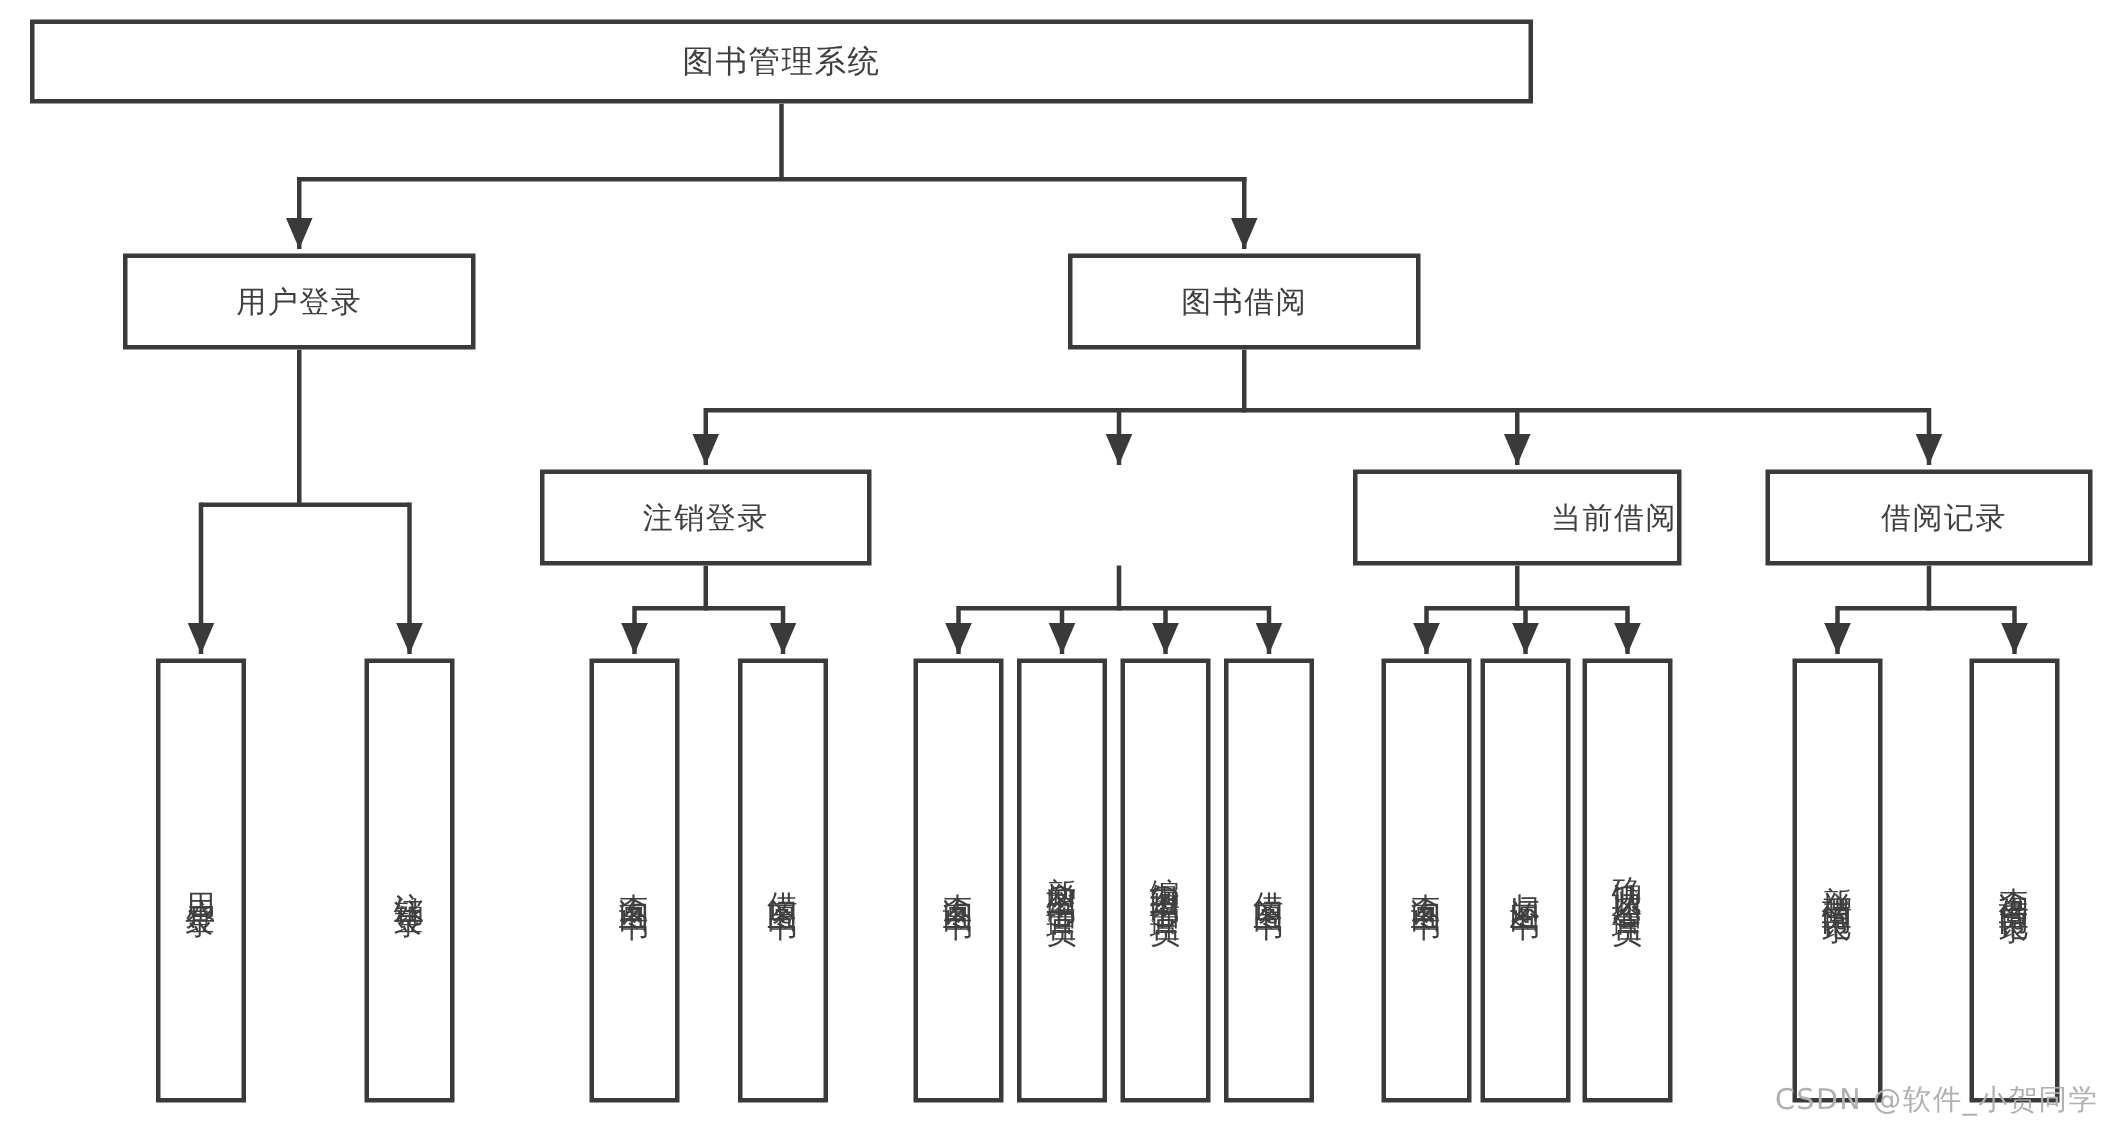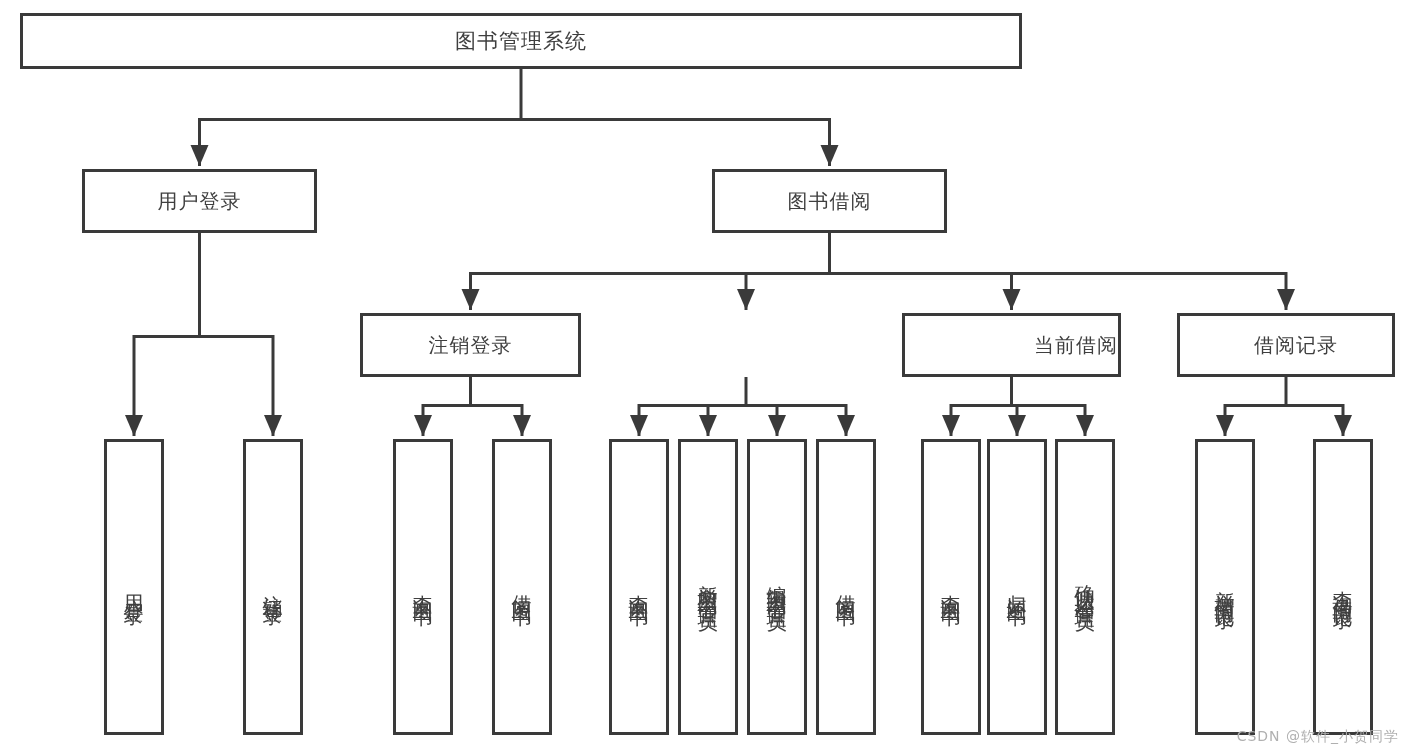--- a/index.html
+++ b/index.html
@@ -42,21 +42,21 @@
     writing-mode: vertical-rl;
     text-orientation: mixed;
     letter-spacing: 4px;
     font-size: 20px;
     line-height: 1;
   }
   .watermark {
     position: absolute;
     right: 6px;
     bottom: 1px;
-    font-size: 14px;
+    font-size: 19px;
     color: var(--watermark);
     letter-spacing: 1px;
     z-index: 2;
     white-space: nowrap;
     margin-left: 36px;
   }
 </style>
 </head>
 <body>
 

